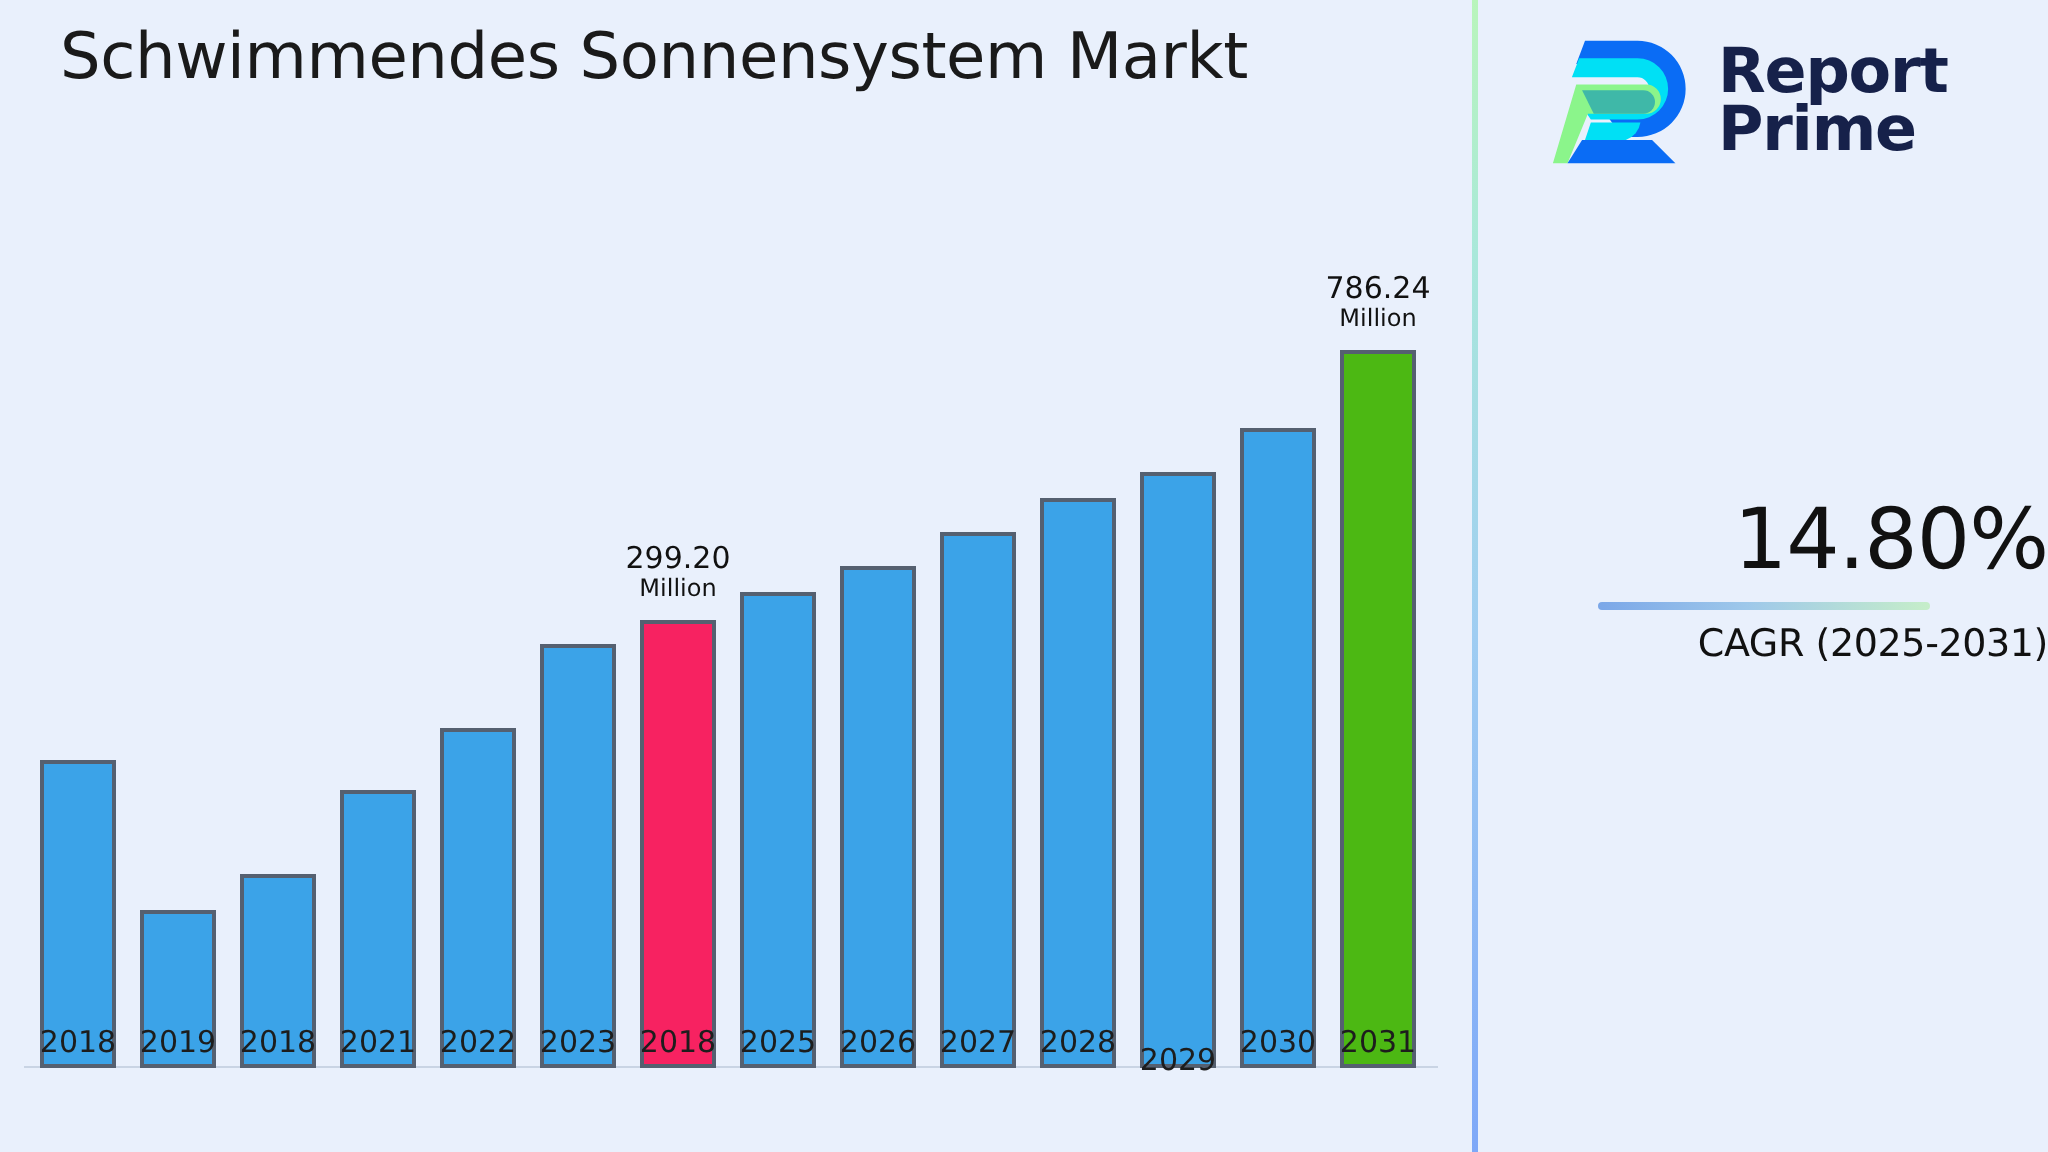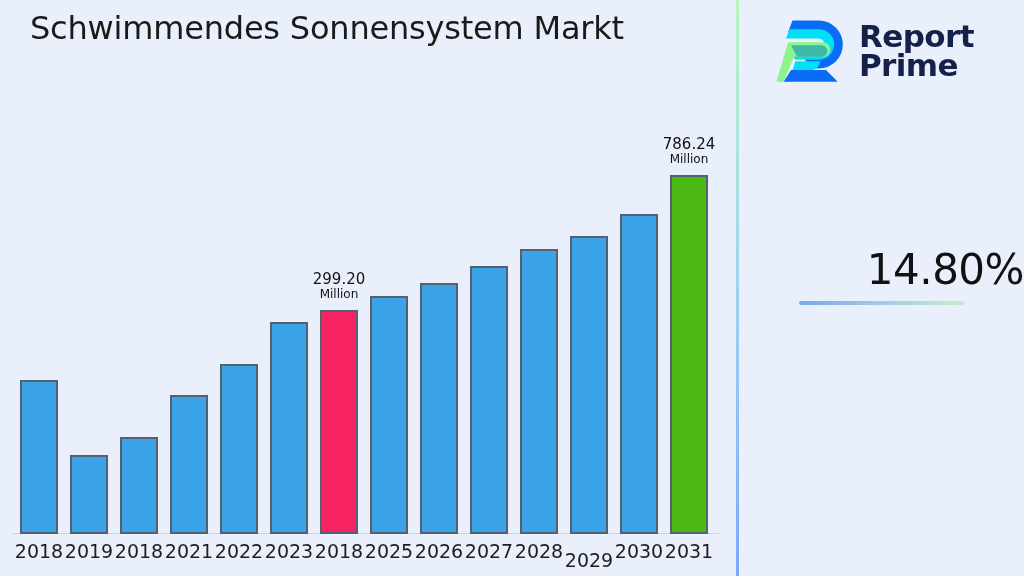--- a/index.html
+++ b/index.html
@@ -52,24 +52,24 @@
   .bar {
     position: absolute;
     border: 2px solid #556070;
     background: #3ba3e8;
   }
   .bar.highlight-current { background: #f72261; }
   .bar.highlight-forecast { background: #4cb813; }
 
   .xtick {
     position: absolute;
-    top: 540px;
+    top: 512px;
     width: 60px;
     text-align: center;
-    font-size: 19px;
+    font-size: 15px;
     color: #1d1d1d;
   }
 
   .bar-label {
     position: absolute;
     width: 120px;
     text-align: center;
     line-height: 1.12;
     color: #111;
     pointer-events: none;
@@ -207,16 +207,17 @@
       </svg>
       <div id="brand-wordmark">
         <span>Report</span>
         <span>Prime</span>
       </div>
     </div>
 
     <div id="cagr-block">
       <div id="cagr-value">14.80%</div>
       <div id="cagr-divider"></div>
+      <div id="cagr-caption">CAGR (2025-2031)</div>
     </div>
 
   </div>
 </div>
 
 </body></html>

